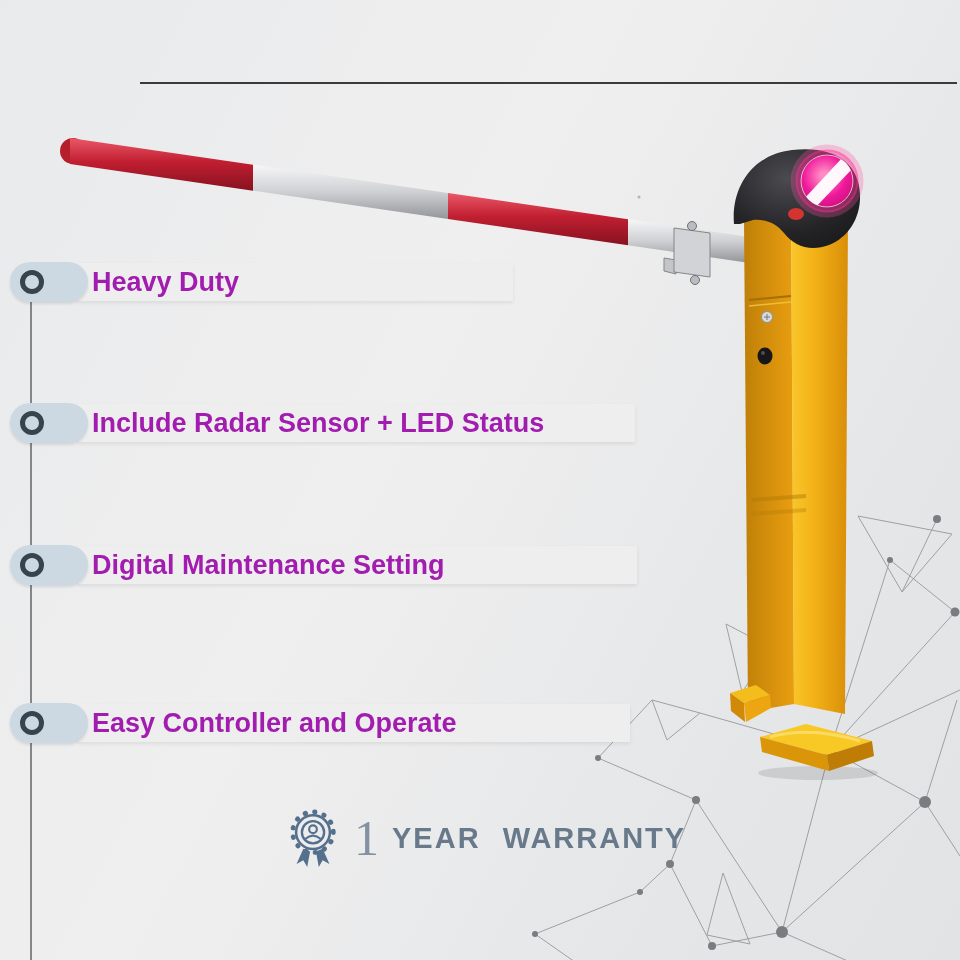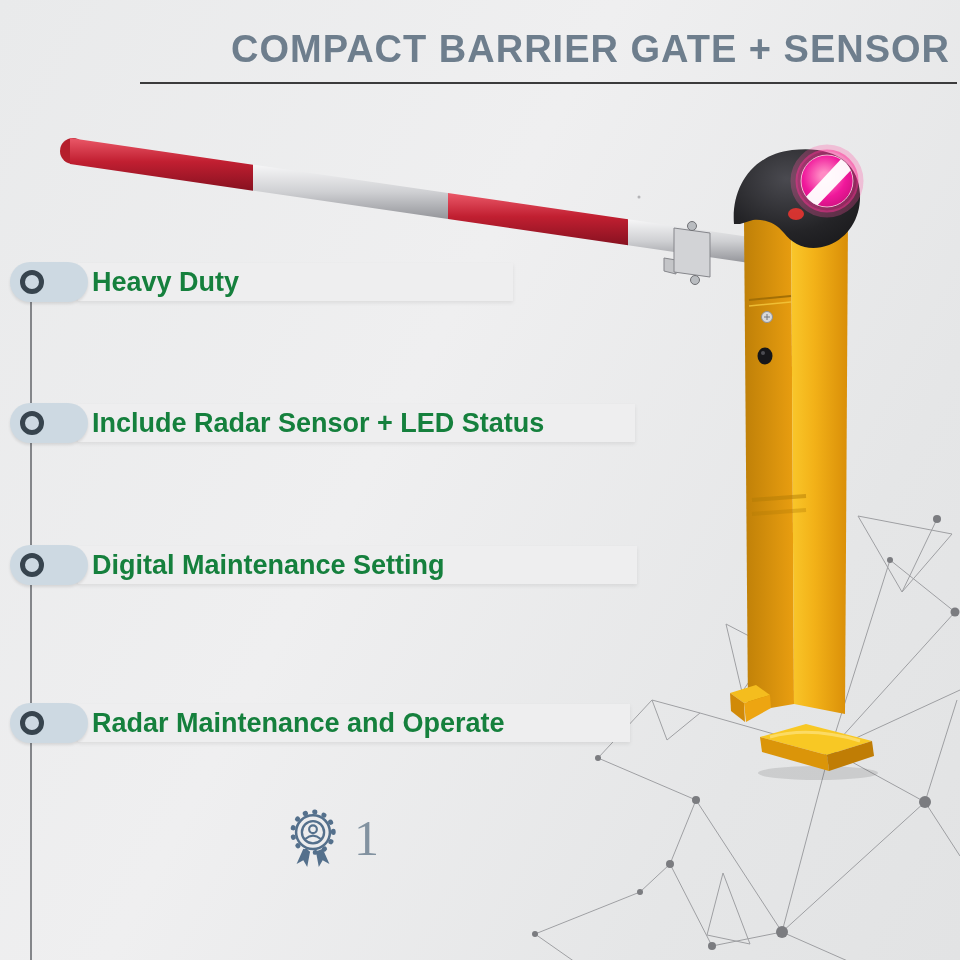--- a/index.html
+++ b/index.html
@@ -23,21 +23,21 @@
   .ring{
     position:absolute;left:10px;top:8px;width:14px;height:14px;border-radius:50%;
     border:5px solid #37444e;background:transparent;
   }
   .bar{
     position:absolute;left:68px;top:1px;height:38px;background:#eeeeef;
     box-shadow:0 2px 4px rgba(0,0,0,0.08);
   }
   .bar span{
     display:block;line-height:38px;padding-left:14px;
-    font-weight:bold;font-size:27px;color:#15803d;white-space:nowrap;
+    font-weight:bold;font-size:27px;color:#a21caf;white-space:nowrap;
   }
   .warranty{
     position:absolute;left:284px;top:806px;height:64px;
     display:flex;align-items:center;
   }
   .warranty .num{
     font-family:"Liberation Serif",serif;font-size:50px;color:#8292a0;
     margin-left:12px;line-height:64px;
   }
   .warranty .lbl{
@@ -90,21 +90,20 @@
       <circle cx="670" cy="864" r="4"></circle>
       <circle cx="712" cy="946" r="4"></circle>
       <circle cx="535" cy="934" r="3"></circle>
       <circle cx="598" cy="758" r="3"></circle>
       <circle cx="640" cy="892" r="3"></circle>
       <circle cx="846" cy="203" r="2" opacity="0.6"></circle>
       <circle cx="639" cy="197" r="1.5" opacity="0.5"></circle>
     </g>
   </svg>
 
-  <div class="page-title">COMPACT BARRIER GATE + SENSOR</div>
   <div class="title-rule"></div>
 
   <div class="vline"></div>
 
   <div class="feature" style="top:262px">
     <div class="bar" style="width:435px">
       <span>Heavy Duty</span>
     </div>
     <div class="pill">
       <i class="ring"></i>
@@ -121,21 +120,21 @@
   <div class="feature" style="top:545px">
     <div class="bar" style="width:559px">
       <span>Digital Maintenance Setting</span>
     </div>
     <div class="pill">
       <i class="ring"></i>
     </div>
   </div>
   <div class="feature" style="top:703px">
     <div class="bar" style="width:552px">
-      <span>Radar Maintenance and Operate</span>
+      <span>Easy Controller and Operate</span>
     </div>
     <div class="pill">
       <i class="ring"></i>
     </div>
   </div>
 
   <div class="warranty">
     <svg width="58" height="62" viewBox="0 0 60 64">
       <g stroke="#54708c" fill="none">
         <circle cx="30" cy="26" r="21" stroke-width="5" stroke-linecap="round" stroke-dasharray="0.5 9.5"></circle>
@@ -143,20 +142,21 @@
         <circle cx="30" cy="26" r="11.5" stroke-width="2.4"></circle>
         <circle cx="30" cy="23" r="4" stroke-width="2.2"></circle>
         <path d="M22,33 Q30,26 38,33" stroke-width="2.2"></path>
       </g>
       <g fill="#54708c">
         <polygon points="20,43 13,59 20,55 24,62 27,46"></polygon>
         <polygon points="40,43 47,59 40,55 36,62 33,46"></polygon>
       </g>
     </svg>
     <span class="num">1</span>
+    <span class="lbl">YEAR WARRANTY</span>
   </div>
 
   <svg class="layer" width="960" height="960" viewBox="0 0 960 960">
     <defs>
       <linearGradient id="gRed" x1="0" y1="0" x2="0" y2="1">
         <stop offset="0" stop-color="#ea5868"></stop>
           <stop offset="0.45" stop-color="#c11f31"></stop>
           <stop offset="1" stop-color="#871120"></stop>
       </linearGradient>
       <linearGradient id="gSilver" x1="0" y1="0" x2="0" y2="1">

